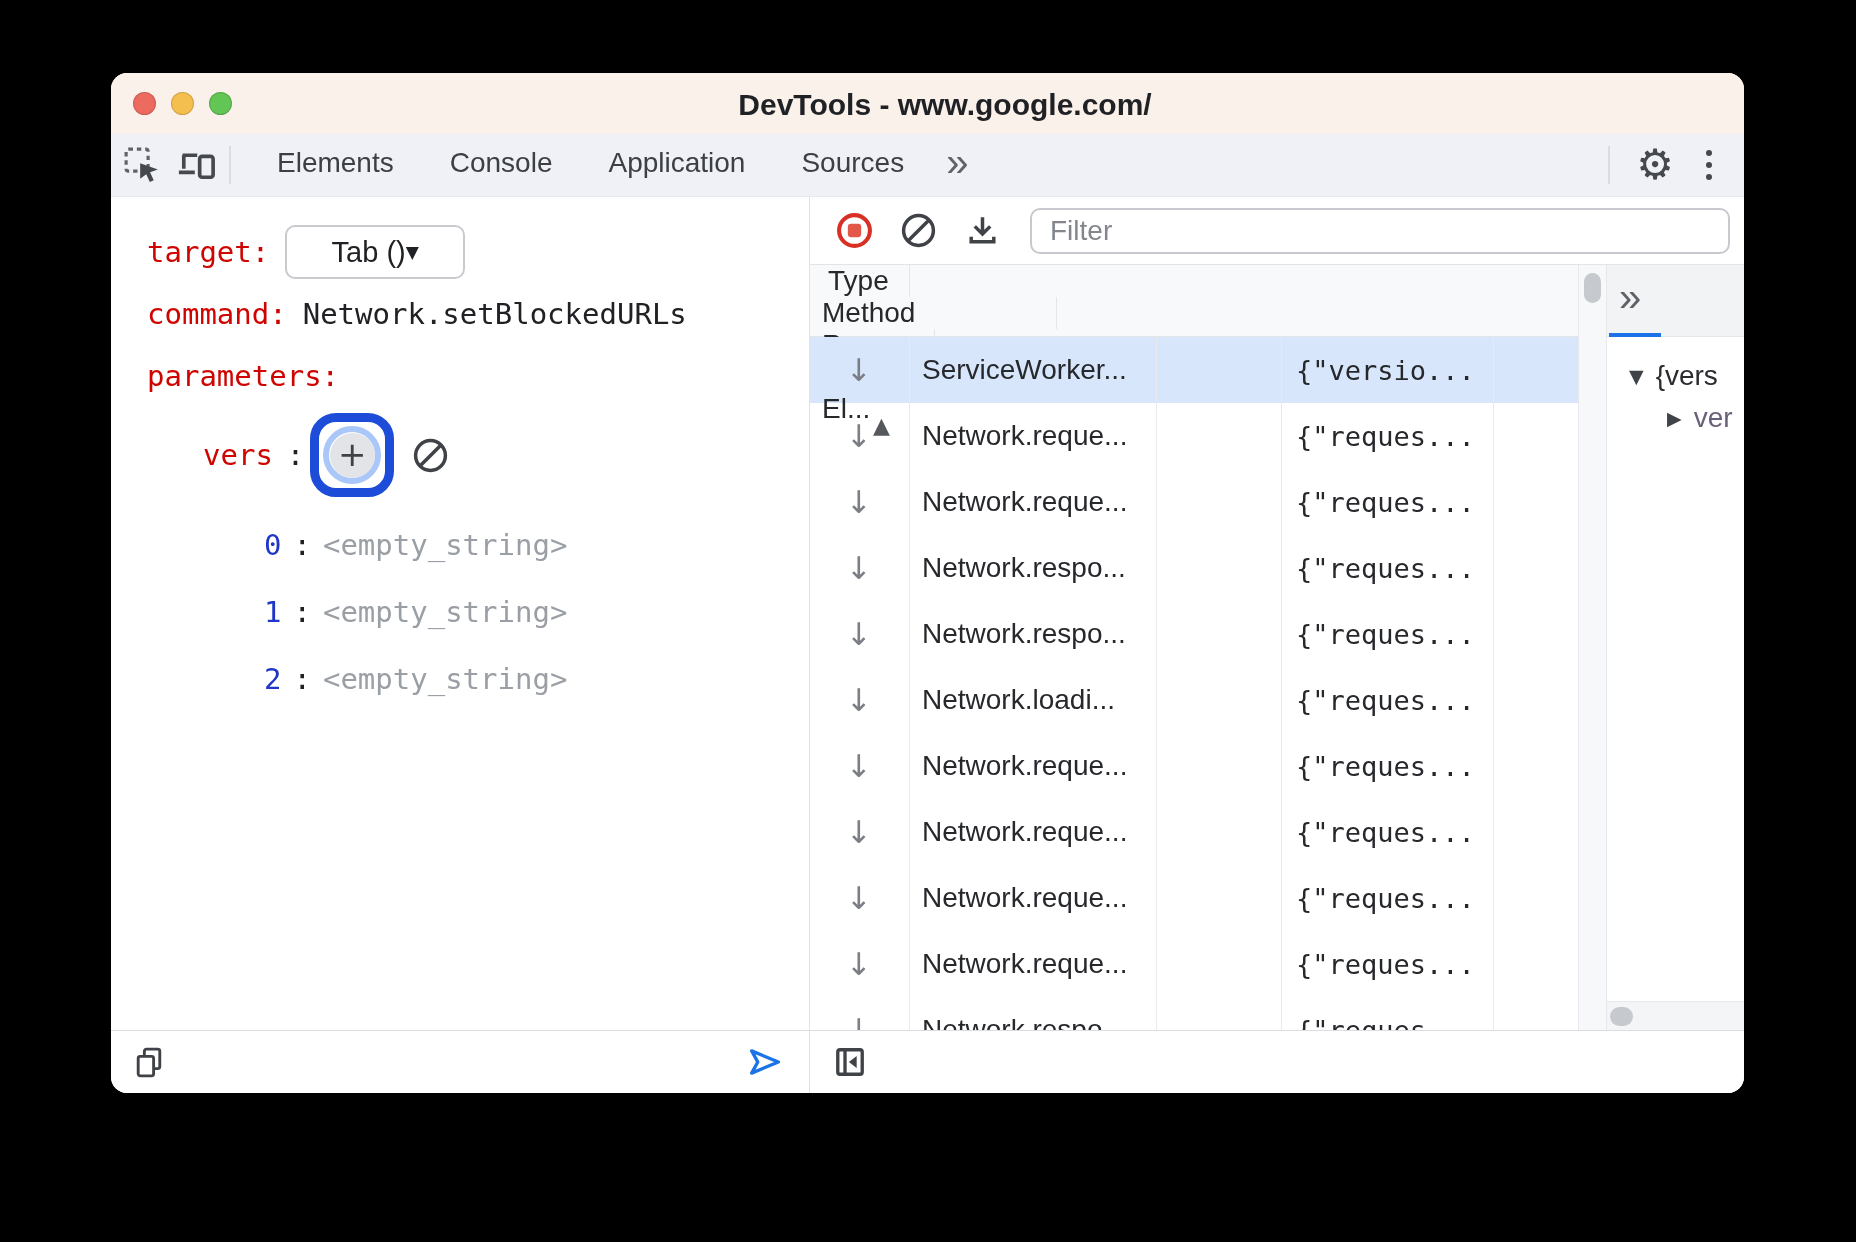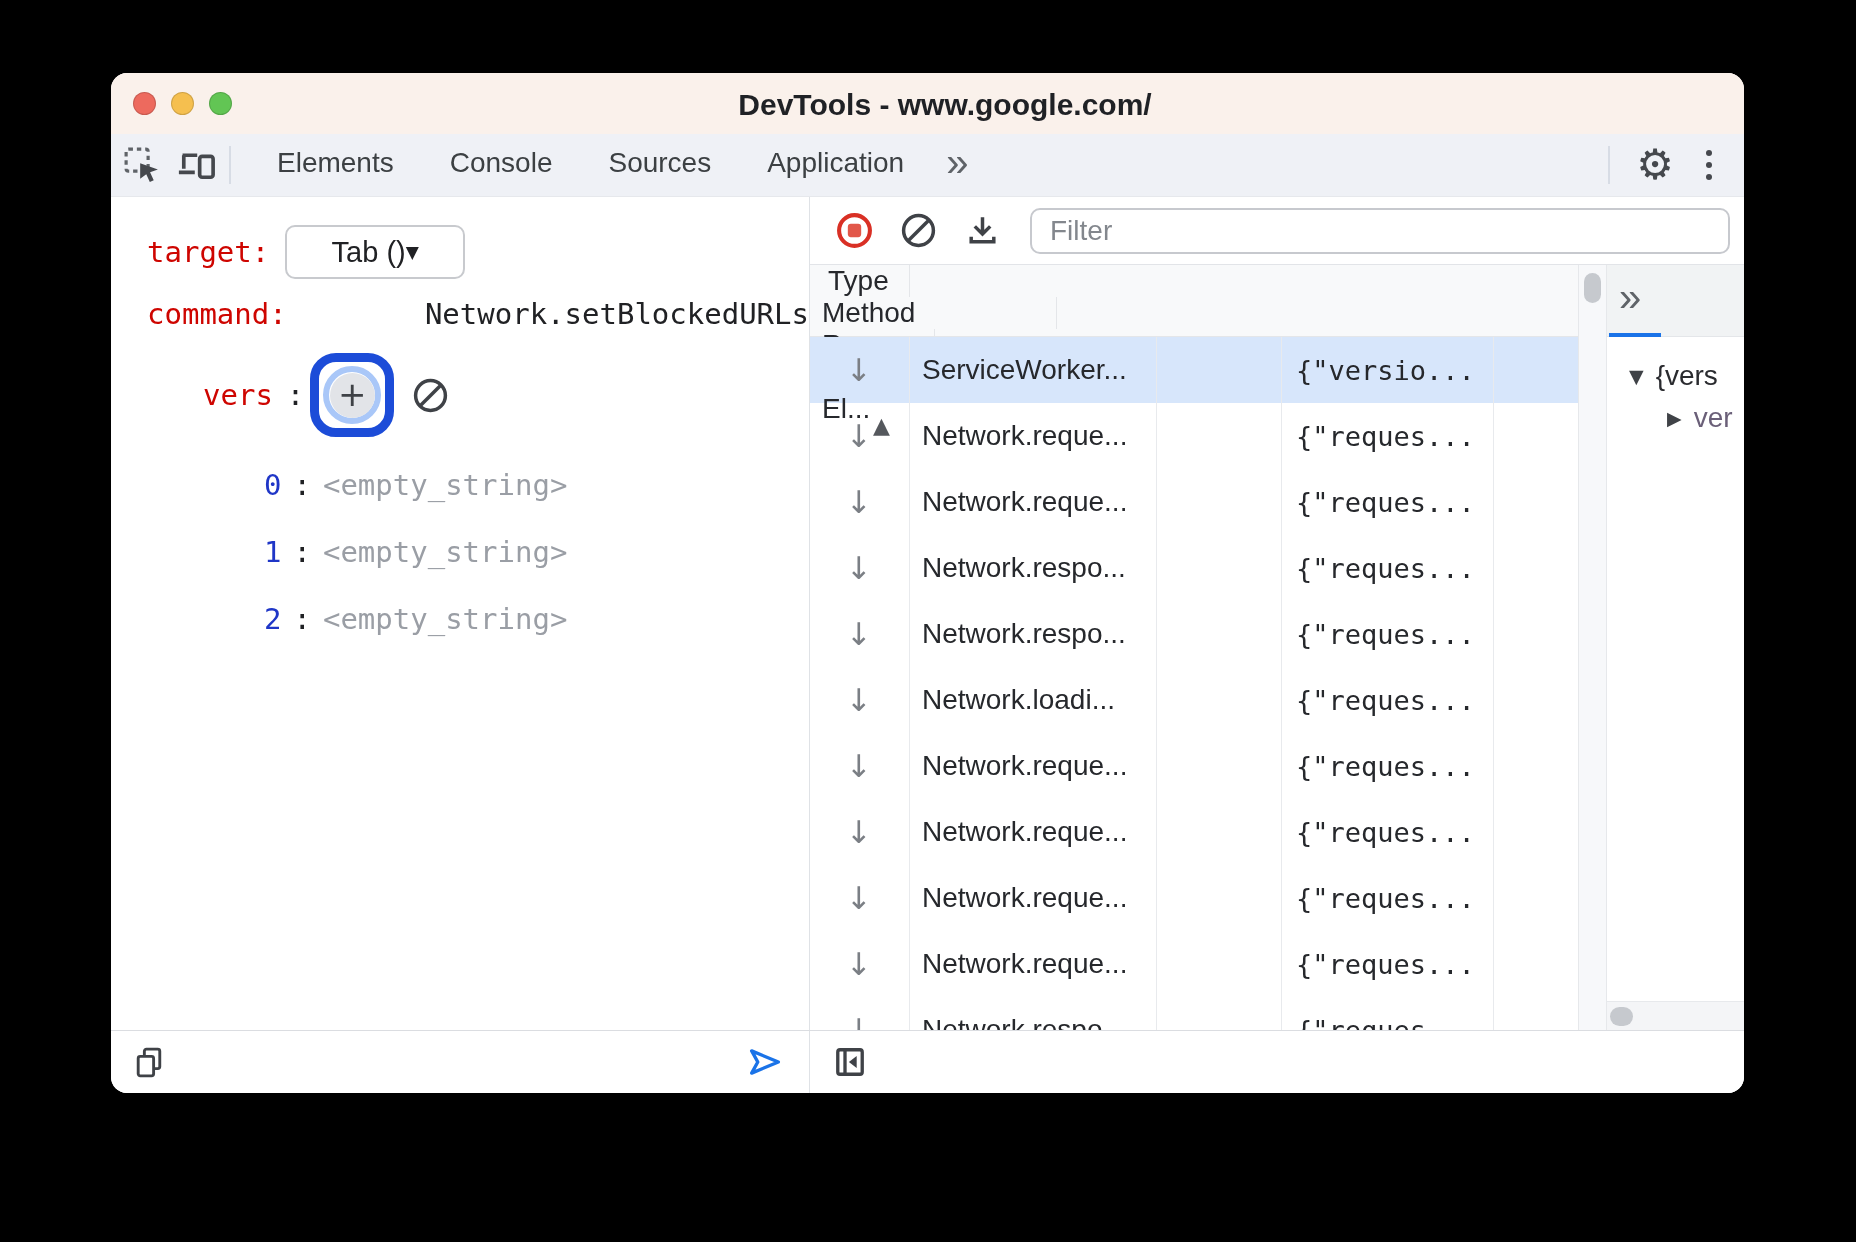--- a/index.html
+++ b/index.html
@@ -34,21 +34,21 @@
   
   .content{display:flex;height:833px;}
   .left{width:699px;border-right:1px solid #DFE2E6;padding:26px 0 0 36px;
     font-family:"DejaVu Sans Mono",monospace;font-size:29px;color:#202124;}
   .key{color:#CE0500;}
   .row-target{display:flex;align-items:center;height:58px;margin-bottom:8px;}
   .dropdown{display:inline-flex;align-items:center;justify-content:center;margin-left:16px;
     width:180px;height:54px;border:2px solid #C8CACE;border-radius:10px;padding:0 16px;background:#fff;
     font-family:"Liberation Sans",sans-serif;font-size:29px;color:#202124;}
   .dd-caret{font-family:"DejaVu Sans",sans-serif;font-size:17px;color:#202124;}
-  .row-command{display:flex;align-items:center;height:50px;margin-bottom:0;justify-content:space-between;}
+  .row-command{display:flex;align-items:center;height:50px;margin-bottom:14px;}
   .row-command .mval{margin-left:16px;}
   .row-params{height:46px;display:flex;align-items:center;}
   .urls-row{margin-left:56px;display:flex;align-items:center;height:112px;}
   .urls-colon{margin:0 6px 0 14px;}
   .add-outer{border:9px solid #1C4CD8;border-radius:26px;background:#fff;padding:4px;display:inline-flex;}
   .add-ring{width:58px;height:58px;border:6px solid #A9C7F8;border-radius:50%;display:flex;
     align-items:center;justify-content:center;background:#fff;}
   .add-circle{width:45px;height:45px;border-radius:50%;background:#E2E4E8;display:flex;
     align-items:center;justify-content:center;}
   .plus-glyph{font-family:"DejaVu Sans",sans-serif;font-size:34px;color:#3F4247;line-height:1;margin-top:-3px;}
@@ -144,25 +144,25 @@
     <div class="tabs">
   <div class="tab-group">
     <span class="tab-label">Elements</span>
   </div>
 
   <div class="tab-group">
     <span class="tab-label">Console</span>
   </div>
 
   <div class="tab-group">
+    <span class="tab-label">Application</span>
+  </div>
+
+  <div class="tab-group">
     <span class="tab-label">Sources</span>
-  </div>
-
-  <div class="tab-group">
-    <span class="tab-label">Application</span>
   </div>
 
 </div>
     <span class="overflow-btn">»</span>
     <div class="tb-right">
       <span class="vdiv"></span>
       <span class="gear">⚙</span>
       <span class="kebab">
           <i></i>
           <i></i>
@@ -177,20 +177,23 @@
       <div class="row-target">
         <span class="key">target:</span>
         <span class="dropdown">
           <span>Tab ()</span>
           <span class="dd-caret">▼</span>
         </span>
       </div>
       <div class="row-command">
         <span class="key">command:</span>
         <span class="mval">Network.setBlockedURLs</span>
+      </div>
+      <div class="row-params">
+        <span class="key">parameters:</span>
       </div>
       <div class="urls-row">
         <span class="key">vers</span>
         <span class="urls-colon">:</span>
         <span class="add-outer">
           <span class="add-ring">
             <span class="add-circle">
               <span class="plus-glyph">+</span>
             </span>
           </span>

